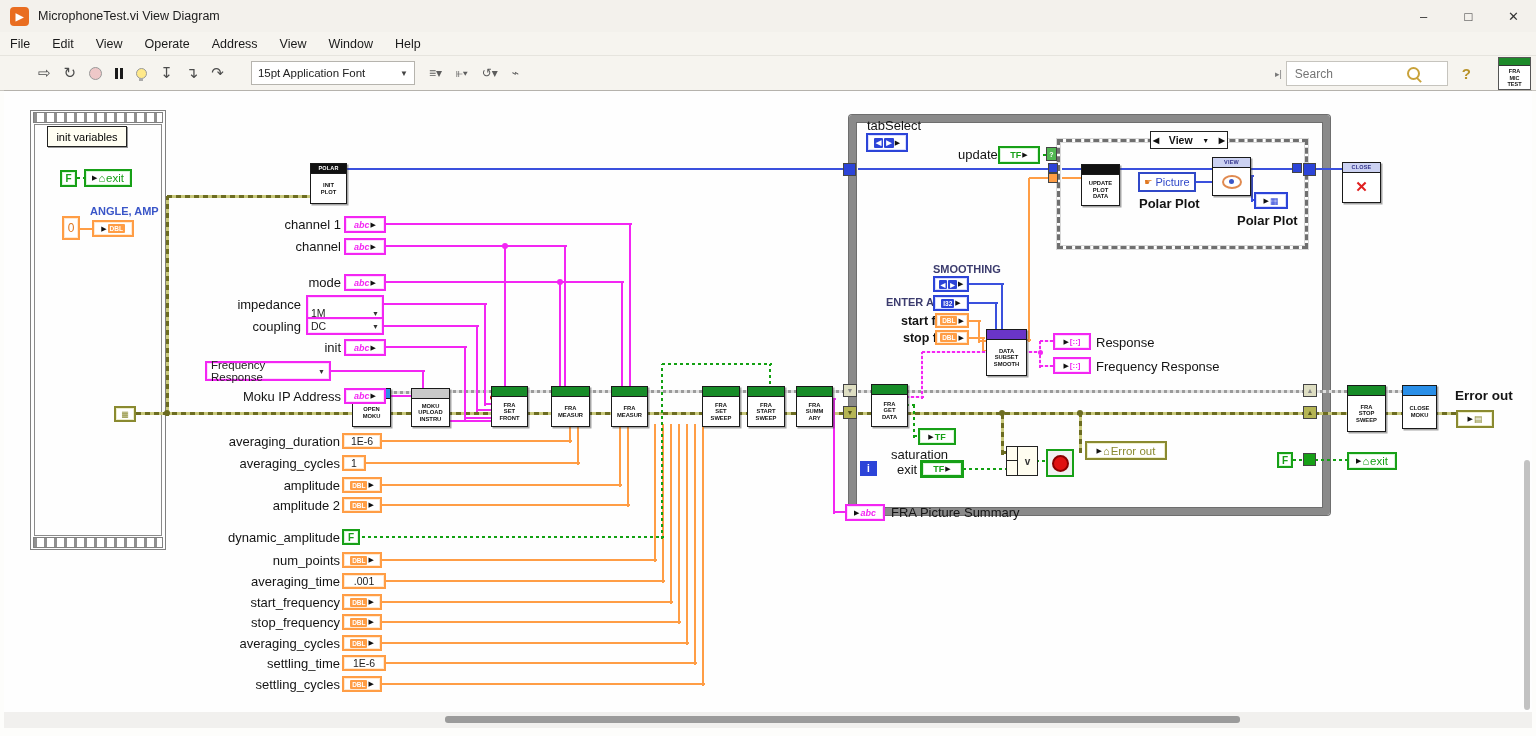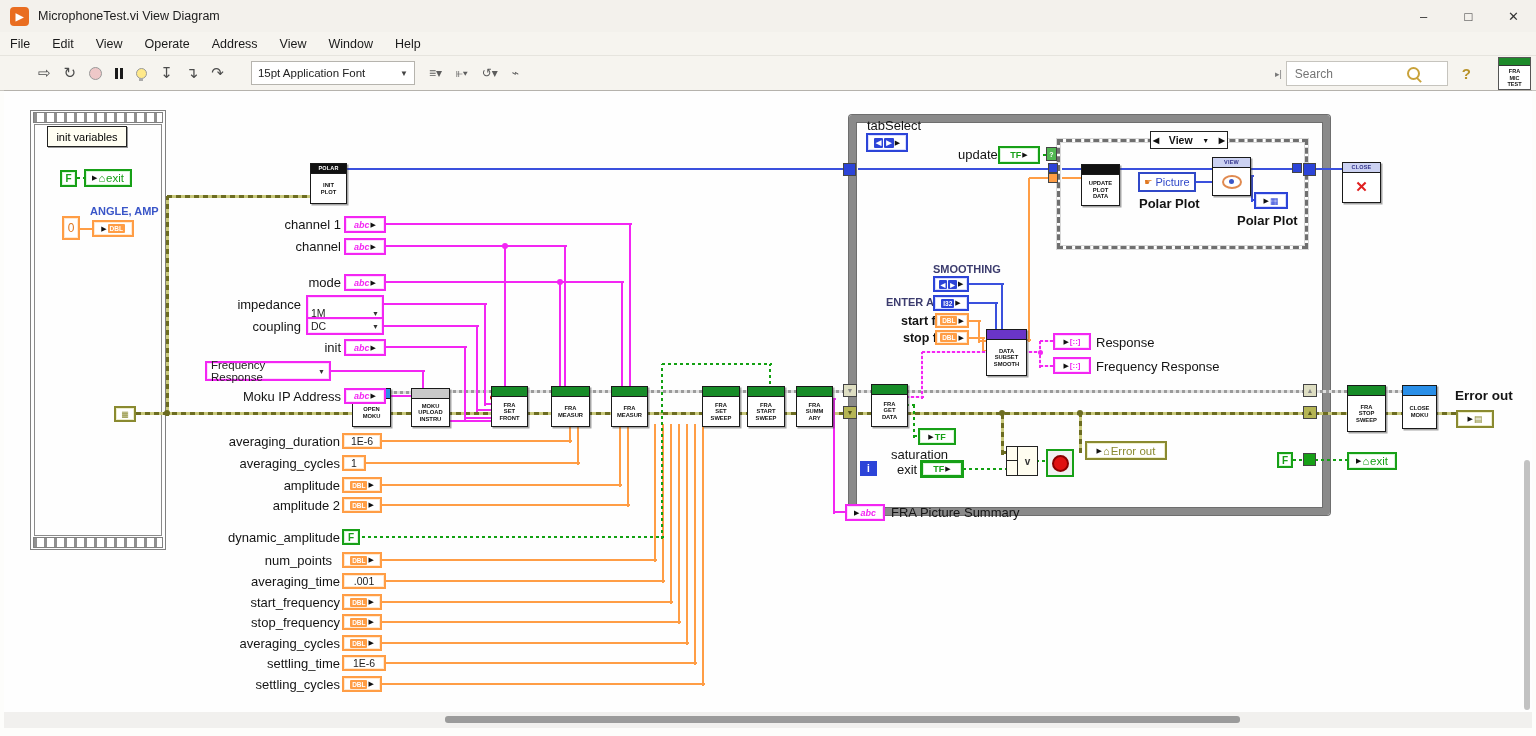--- a/index.html
+++ b/index.html
@@ -419,21 +419,21 @@
   </div>
 <div class="rl2" style="left:140px;top:498px">amplitude 2</div>
 <div class="term ob" style="left:342px;top:497px;width:40px;height:16px">
     <span class="chip" style="background:#ff9d45">DBL</span>
     <span class="arr">▶</span>
   </div>
 <div class="rl2" style="left:140px;top:530px">dynamic_amplitude</div>
 <div class="term gb" style="left:342px;top:529px;width:18px;height:16px">
     <span style="color:#17a017;font-weight:bold;font-size:10px">F</span>
   </div>
-<div class="rl2" style="left:132px;top:553px">num_points</div>
+<div class="rl2" style="left:140px;top:553px">num_points</div>
 <div class="term ob" style="left:342px;top:552px;width:40px;height:16px">
     <span class="chip" style="background:#ff9d45">DBL</span>
     <span class="arr">▶</span>
   </div>
 <div class="rl2" style="left:140px;top:574px">averaging_time</div>
 <div class="term ob" style="left:342px;top:573px;width:44px;height:16px">
     <span class="ctext">.001</span>
   </div>
 <div class="rl2" style="left:140px;top:595px">start_frequency</div>
 <div class="term ob" style="left:342px;top:594px;width:40px;height:16px">

